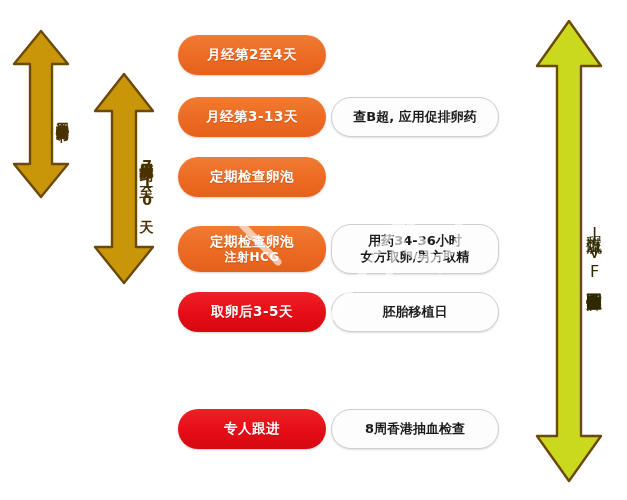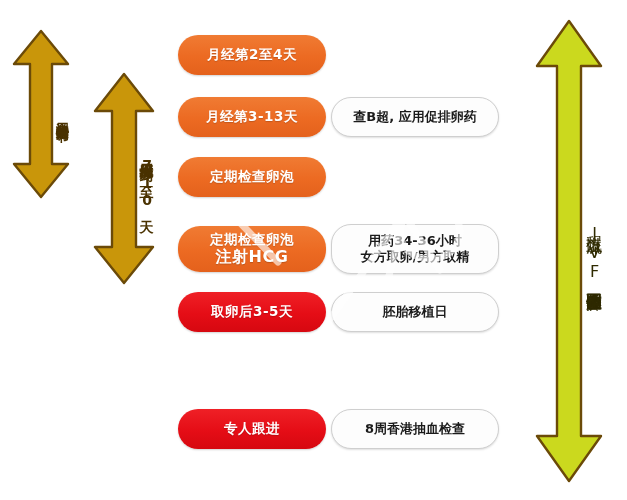--- a/index.html
+++ b/index.html
@@ -111,21 +111,21 @@
   .stage-pill.orange {
     background: linear-gradient(180deg,#f07b33 0%, #ec6a22 55%, #e4611c 100%);
   }
   .stage-pill.red {
     background: linear-gradient(180deg,#ef2026 0%, #e50d16 55%, #d60810 100%);
   }
   .stage-pill.tall {
     height: 46px;
   }
   .stage-pill .line2 {
-    font-size: 16px;
+    font-size: 12px;
   }
 
   .detail-pill {
     margin-left: 5px;
     width: 166px;
     min-height: 38px;
     border-radius: 20px;
     background: #fdfdfd;
     border: 1.6px solid #cfcfcf;
     box-shadow: 0 1px 2px rgba(0,0,0,0.13);

